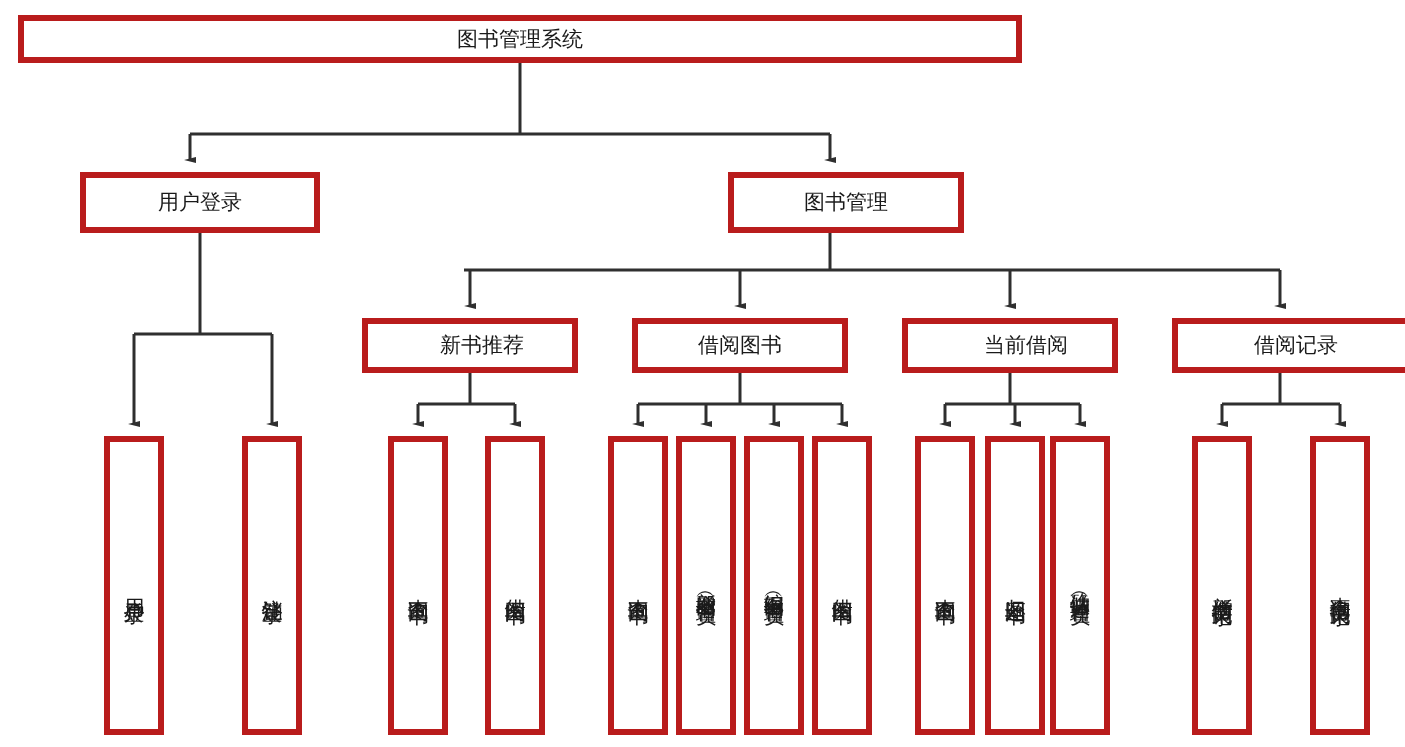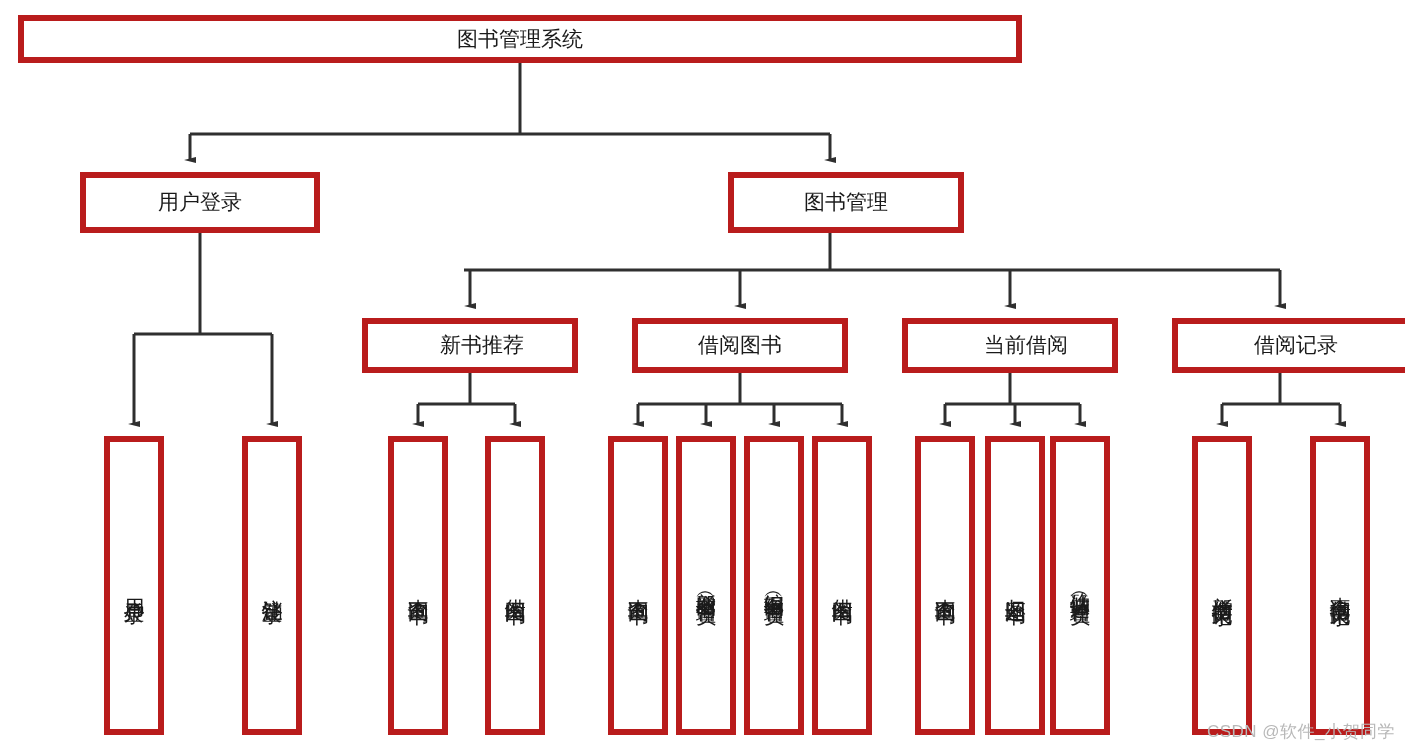--- a/index.html
+++ b/index.html
@@ -171,14 +171,13 @@
         <div class="node-label">确认归还（管理员）</div>
       </div>
       <div class="node v-node" style="left: 1192px; top: 436px; width: 60px; height: 299px;">
         <div class="node-label">新增借阅记录</div>
       </div>
       <div class="node v-node" style="left: 1310px; top: 436px; width: 60px; height: 299px;">
         <div class="node-label">查询借阅记录</div>
       </div>
     </div>
 
-  <div id="watermark">CSDN @软件_小贺同学</div>
 </div>
 
 </body></html>

